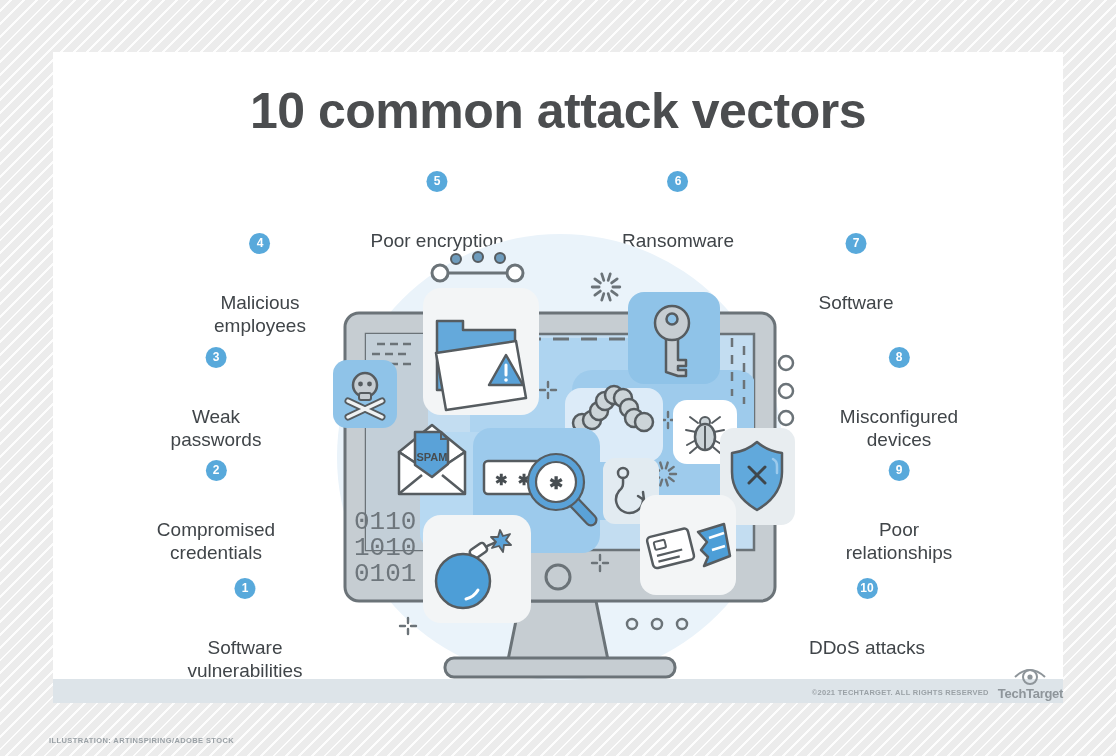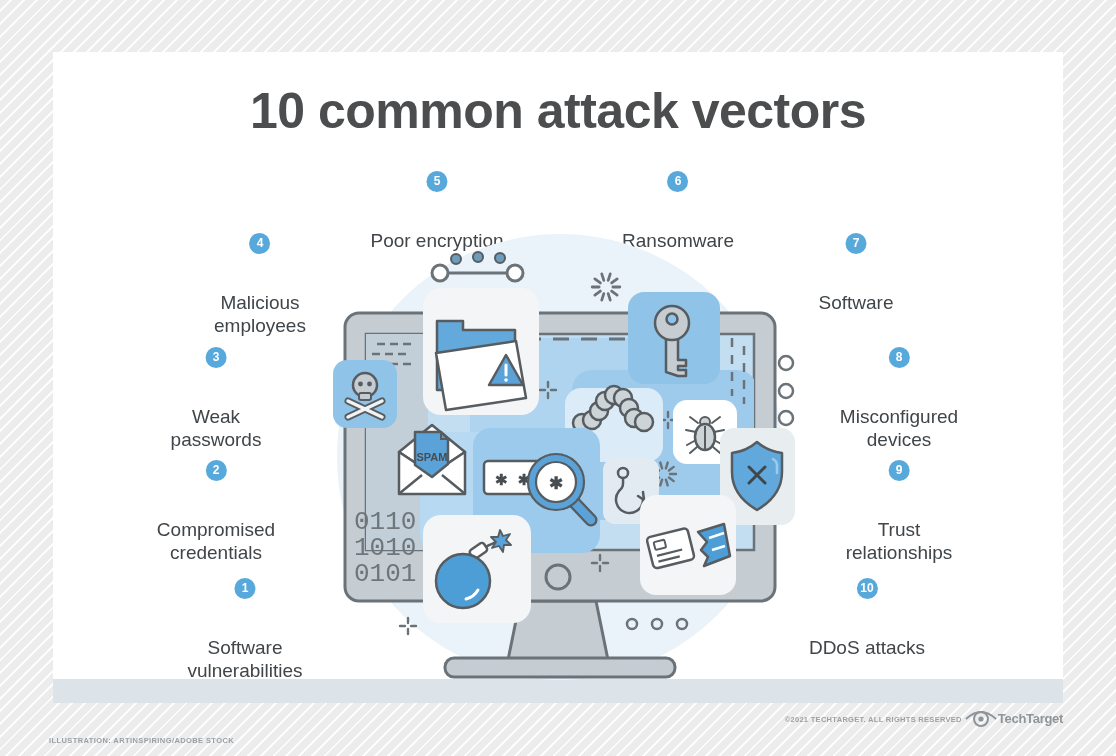--- a/index.html
+++ b/index.html
@@ -44,28 +44,28 @@
   .v7  { left:856px; top:229px; }
   .v8  { left:899px; top:343px; }
   .v9  { left:899px; top:456px; }
   .v10 { left:867px; top:574px; }
   .illu { position:absolute; left:320px; top:220px; width:480px; height:480px; }
   .credit {
     position:absolute; left:49px; top:736px;
     font-size:7.5px; font-weight:bold; letter-spacing:.4px; color:#9aa1a6;
   }
   .brand-wrap {
-    position:absolute; right:53px; top:708px;
-    display:flex; align-items:flex-end; gap:2px;
+    position:absolute; right:53px; top:666px;
+    display:flex; align-items:flex-end; gap:9px;
   }
   .copyright {
     font-size:7.5px; font-weight:bold; letter-spacing:.3px; color:#9aa1a6;
     padding-bottom:4px;
   }
-  .tt-logo { display:flex; flex-direction:row; align-items:center; }
+  .tt-logo { display:flex; flex-direction:column; align-items:center; }
   .tt-logo .word { font-size:13px; font-weight:bold; color:#8e959a; letter-spacing:-.3px; }
 </style>
 </head>
 <body>
 
 <div class="card">
   <div class="card-band"></div>
 </div>
 
 <div class="title">10 common attack vectors</div>
@@ -102,21 +102,21 @@
   <span class="badge">7</span>
   <div class="vlabel">Software</div>
 </div>
 <div class="vector v8">
   <span class="badge">8</span>
   <div class="vlabel">Misconfigured
 devices</div>
 </div>
 <div class="vector v9">
   <span class="badge">9</span>
-  <div class="vlabel">Trust
+  <div class="vlabel">Poor
 relationships</div>
 </div>
 <div class="vector v10">
   <span class="badge">10</span>
   <div class="vlabel">DDoS attacks</div>
 </div>
 
 <svg class="illu" viewBox="0 0 480 480">
   <defs>
     <g id="burst" stroke="#6b7378" stroke-width="2.4" stroke-linecap="round">

